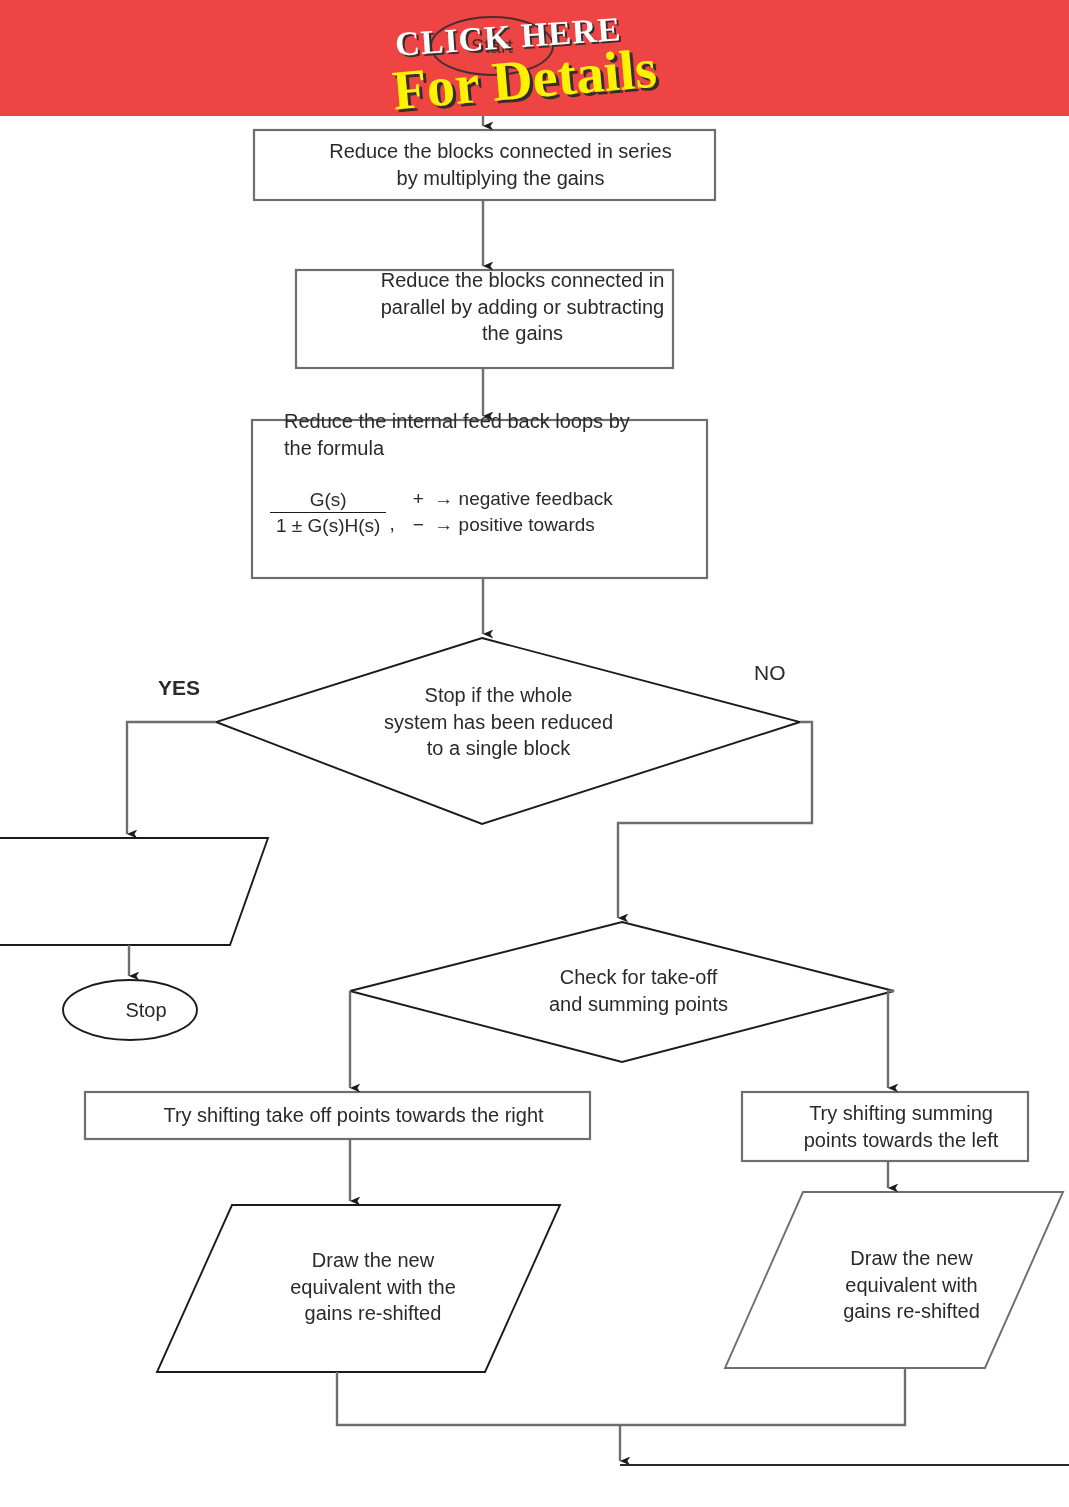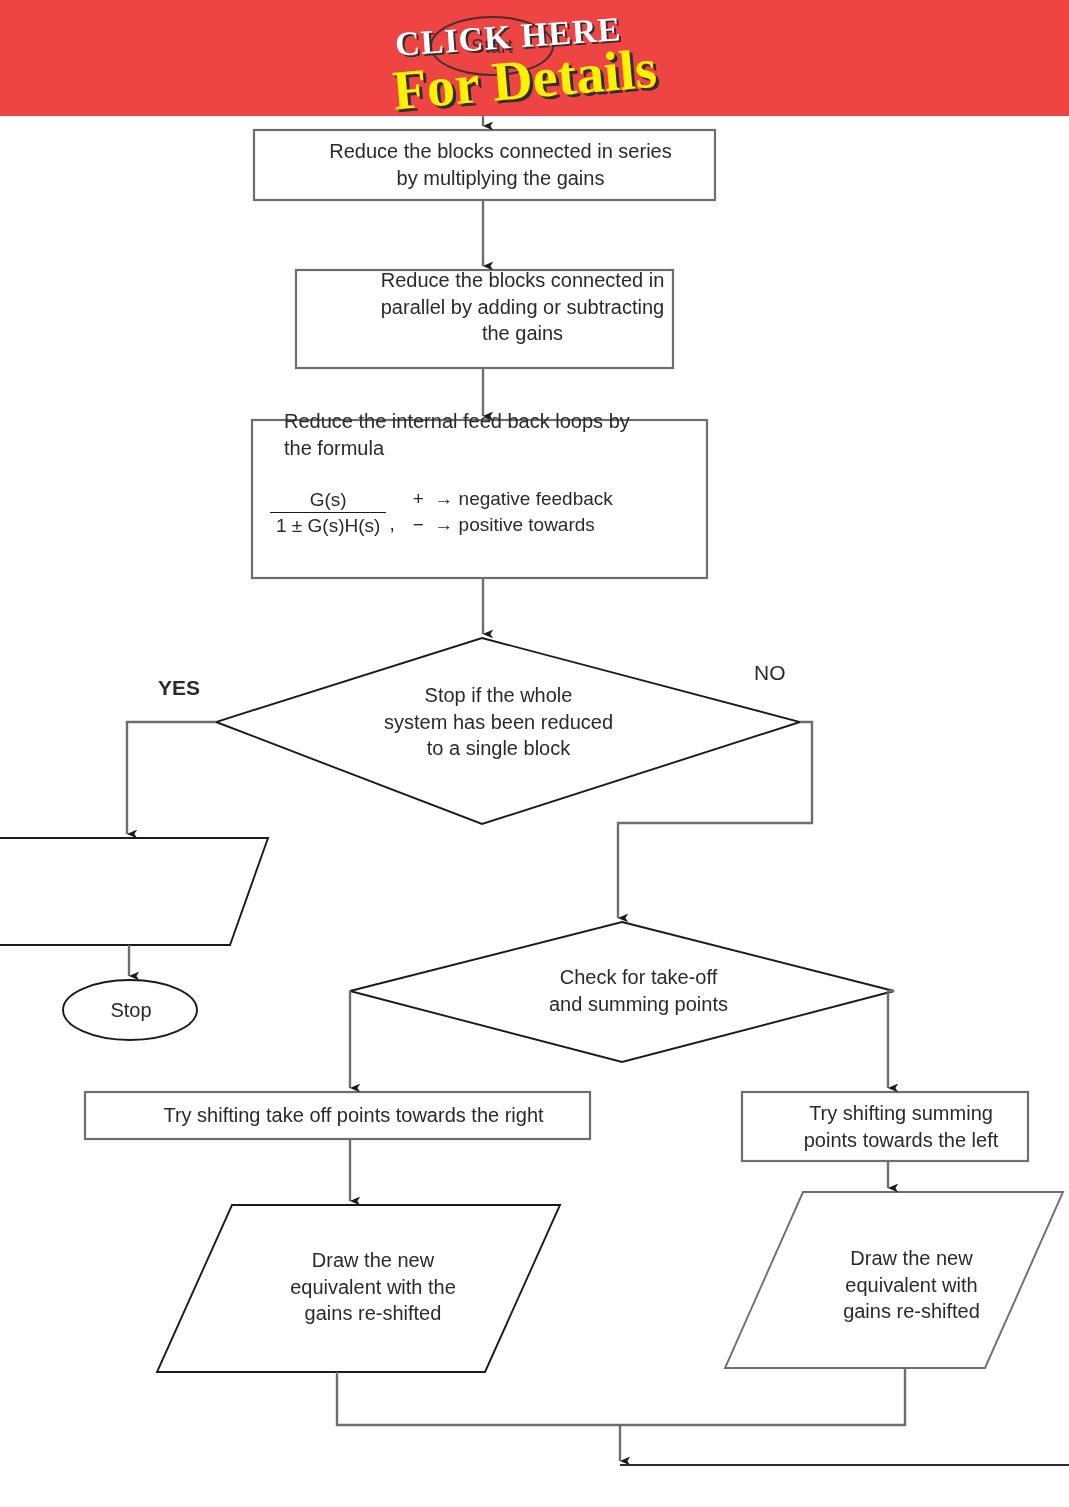--- a/index.html
+++ b/index.html
@@ -226,21 +226,21 @@
 
   <div class="node-text" style="left:330px; top:672px; width:305px; height:100px;">Stop if the whole
 system has been reduced
 to a single block</div>
 
   <div class="branch-label" style="left:158px; top:676px;font-weight:bold;">YES</div>
 
   <div class="branch-label" style="left:754px; top:648px;margin-top:13px;">NO</div>
 
 
-  <div class="node-text" style="left:48px; top:980px; width:134px; height:60px;">Stop</div>
+  <div class="node-text" style="left:63px; top:980px; width:134px; height:60px;">Stop</div>
 
   <div class="node-text" style="left:465px; top:957px; width:315px; height:68px;">Check for take-off
 and summing points</div>
 
   <div class="node-text" style="left:742px; top:1092px; width:286px; height:69px;">Try shifting summing
 points towards the left</div>
 
   <div class="node-text" style="left:85px; top:1092px; width:505px; height:47px;">Try shifting take off points towards the right</div>
 
   <div class="node-text" style="left:212px; top:1232px; width:290px; height:110px;">Draw the new

